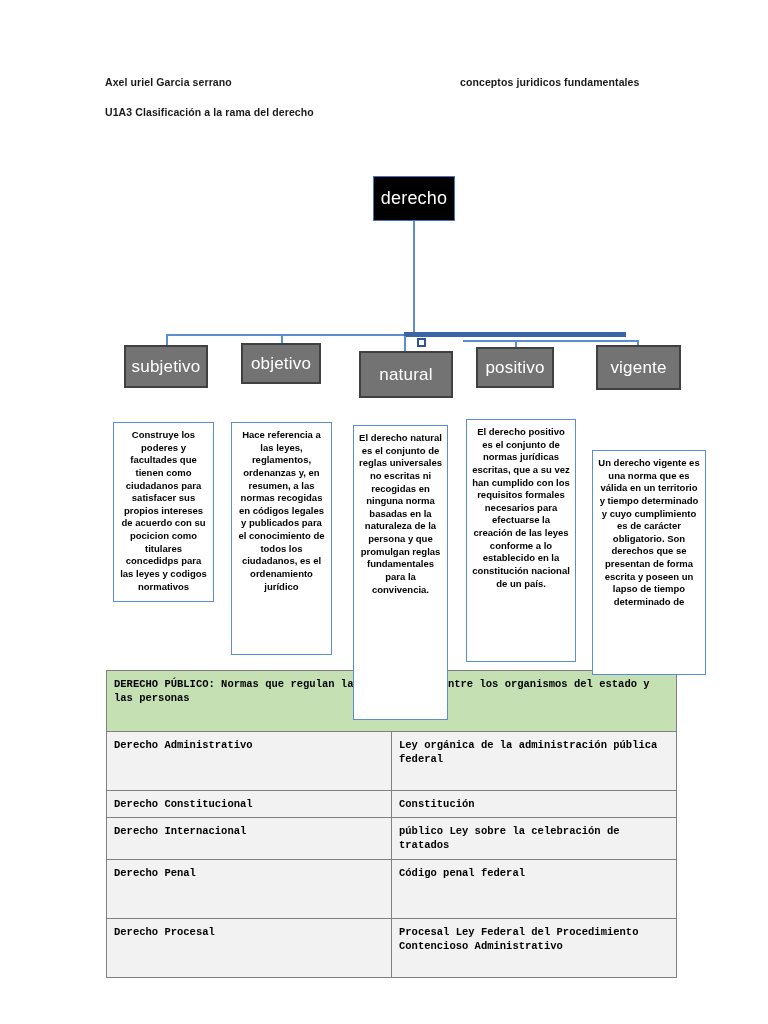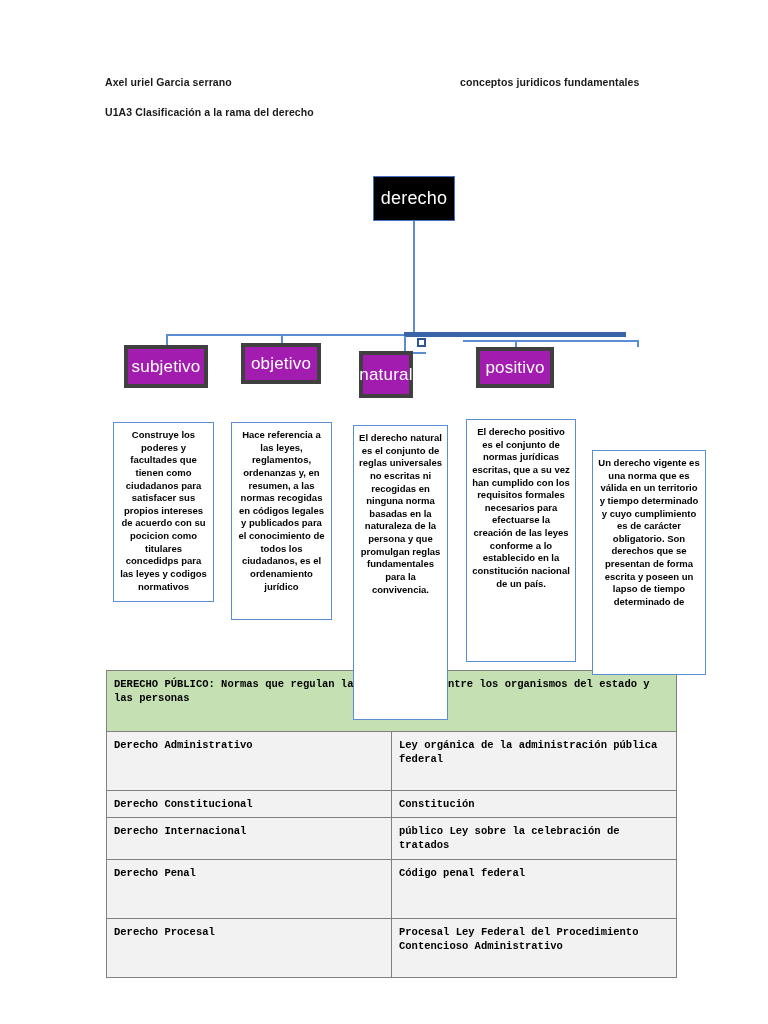--- a/index.html
+++ b/index.html
@@ -50,26 +50,26 @@
     z-index: 3;
   }
   #node-root {
     background: #000000;
     border: 1px solid #4472C4;
     left: 373px; top: 176px;
     width: 82px; height: 45px;
     font-size: 18px;
   }
   .node-child {
-    background: #a21caf;
-    border: 4px solid #404040;
+    background: #737373;
+    border: 2px solid #404040;
   }
   #node-subjetivo { left: 124px; top: 345px; width: 84px; height: 43px; }
   #node-objetivo  { left: 241px; top: 343px; width: 80px; height: 41px; }
-  #node-natural   { left: 359px; top: 351px; width: 54px; height: 47px; }
+  #node-natural   { left: 359px; top: 351px; width: 94px; height: 47px; }
   #node-positivo  { left: 476px; top: 347px; width: 78px; height: 41px; }
   #node-vigente   { left: 596px; top: 345px; width: 85px; height: 45px; }
 
   
   .ln { position: absolute; background: #5B8DD2; z-index: 1; }
   .ln-thick { background: #3A64A8; }
 
   
   .descbox {
     position: absolute;
@@ -78,21 +78,21 @@
     background: #ffffff;
     text-align: center;
     font-size: 9.5px;
     font-weight: bold;
     line-height: 1.33;
     color: #000000;
     padding: 6px 5px 4px 5px;
     z-index: 2;
   }
   #desc-1 { left: 113px; top: 422px; width: 101px; height: 180px; }
-  #desc-2 { left: 231px; top: 422px; width: 101px; height: 198px; }
+  #desc-2 { left: 231px; top: 422px; width: 101px; height: 233px; }
   #desc-3 { left: 353px; top: 425px; width: 95px;  height: 295px; }
   #desc-4 { left: 466px; top: 419px; width: 110px; height: 243px; }
   #desc-5 { left: 592px; top: 450px; width: 114px; height: 225px; }
 
   
   #handle-marker {
     position: absolute;
     left: 417px; top: 338px;
     width: 9px; height: 9px;
     background: #ffffff;
@@ -164,20 +164,23 @@
   </div>
   <div class="node node-child" id="node-objetivo">
     <span>objetivo</span>
   </div>
   <div class="node node-child" id="node-natural">
     <span>natural</span>
   </div>
   <div class="node node-child" id="node-positivo">
     <span>positivo</span>
   </div>
+  <div class="node node-child" id="node-vigente">
+    <span>vigente</span>
+  </div>
 
   <div id="handle-marker"></div>
 
   <div class="descbox" id="desc-1">Construye los poderes y facultades que tienen como ciudadanos para satisfacer sus propios intereses de acuerdo con su pocicion como titulares concedidps para las leyes y codigos normativos</div>
   <div class="descbox" id="desc-2">Hace referencia a las leyes, reglamentos, ordenanzas y, en resumen, a las normas recogidas en códigos legales y publicados para el conocimiento de todos los ciudadanos, es el ordenamiento jurídico</div>
   <div class="descbox" id="desc-3">El derecho natural es el conjunto de reglas universales no escritas ni recogidas en ninguna norma basadas en la naturaleza de la persona y que promulgan reglas fundamentales para la convivencia.</div>
   <div class="descbox" id="desc-4">El derecho positivo es el conjunto de normas jurídicas escritas, que a su vez han cumplido con los requisitos formales necesarios para efectuarse la creación de las leyes conforme a lo establecido en la constitución nacional de un país.</div>
   <div class="descbox" id="desc-5">Un derecho vigente es una norma que es válida en un territorio y tiempo determinado y cuyo cumplimiento es de carácter obligatorio. Son derechos que se presentan de forma escrita y poseen un lapso de tiempo determinado de</div>
 </div>
 

